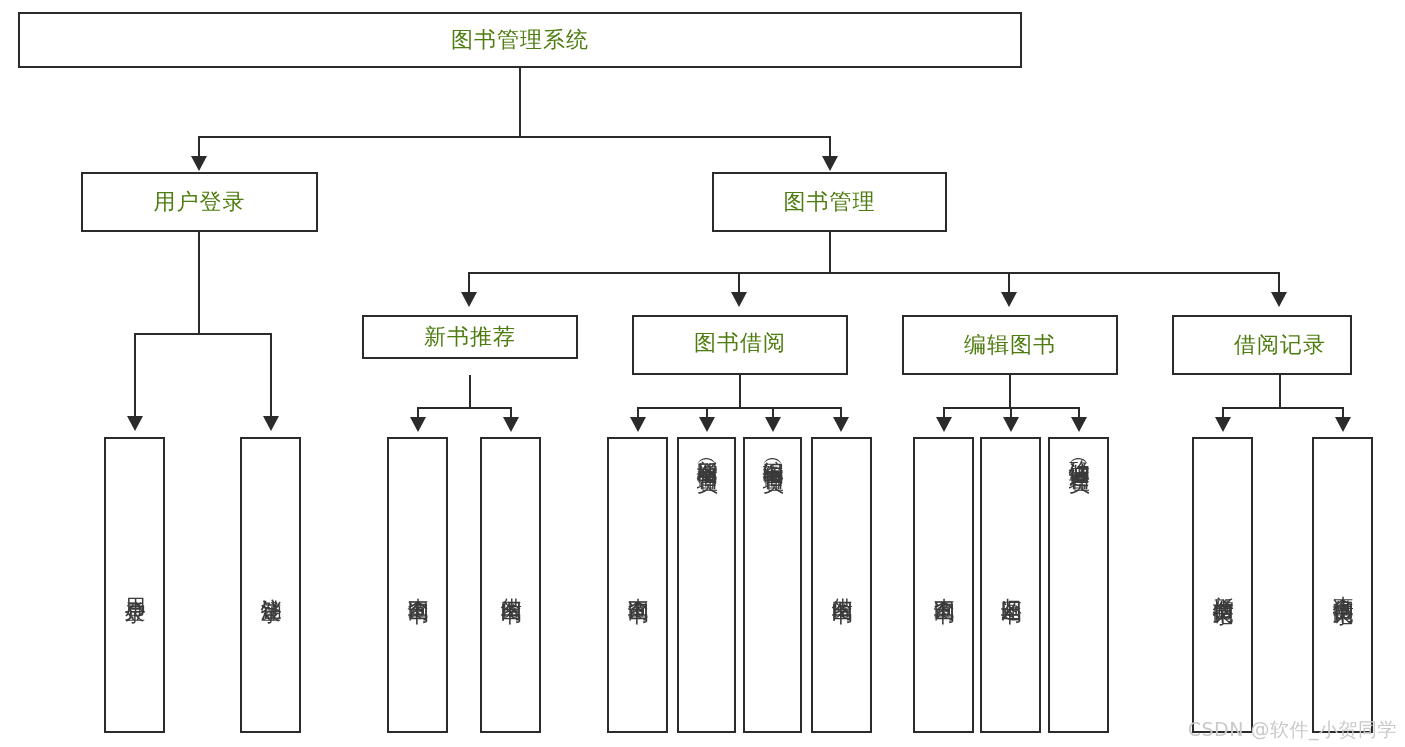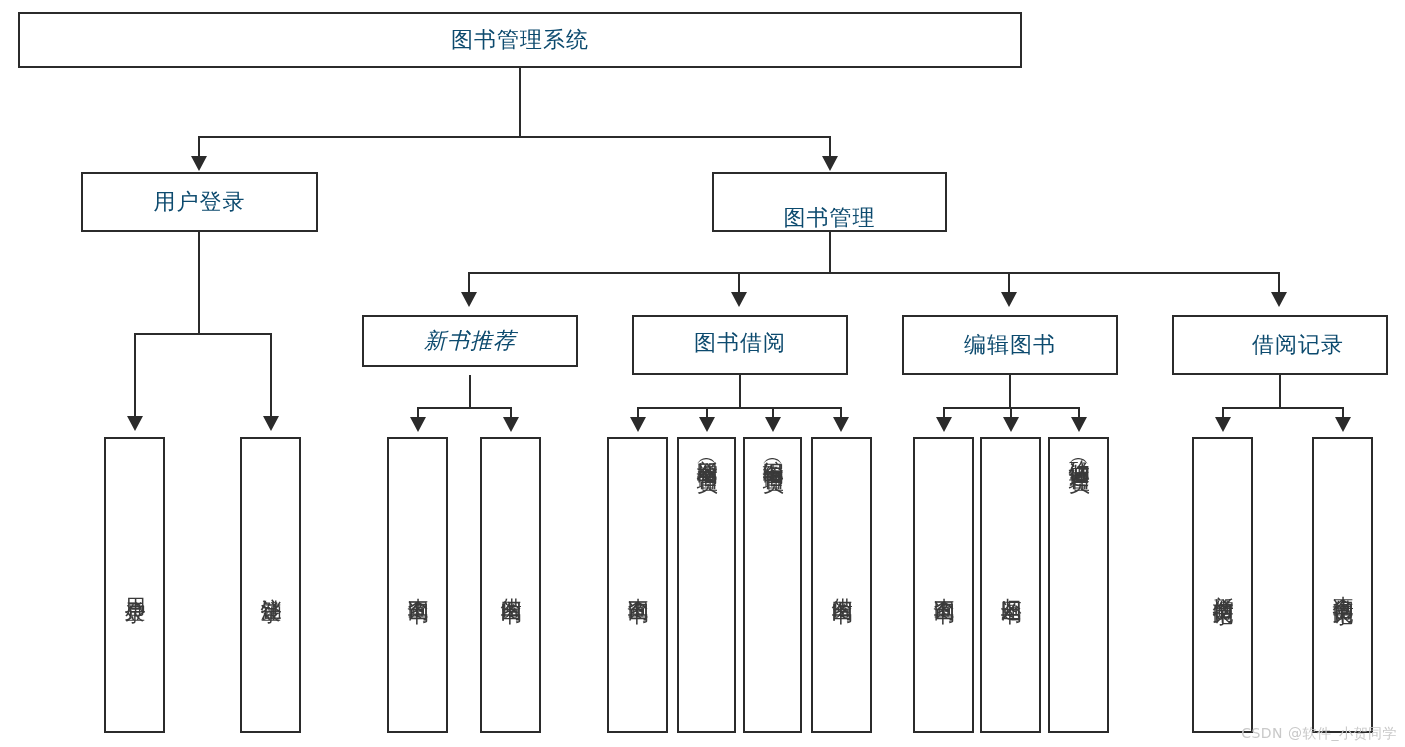--- a/index.html
+++ b/index.html
@@ -23,21 +23,21 @@
     display: flex;
     align-items: center;
     justify-content: center;
     color: #2f2f2f;
   }
   .node .lbl {
     font-size: 22px;
     line-height: 1.15;
     letter-spacing: 1px;
     white-space: nowrap;
-    color: #0c4a6e;
+    color: #4d7c0f;
   }
   
   .leaf {
     position: absolute;
     box-sizing: border-box;
     border: 2px solid #2b2b2b;
     background: #ffffff;
     display: flex;
     align-items: center;
     justify-content: center;
@@ -72,21 +72,21 @@
     width: 0;
     height: 0;
     border-left: 8px solid transparent;
     border-right: 8px solid transparent;
     border-top: 15px solid #2b2b2b;
   }
   #watermark {
     position: absolute;
     right: 8px;
     bottom: 4px;
-    font-size: 14px;
+    font-size: 19px;
     color: #c9c9c9;
     letter-spacing: 0.5px;
     white-space: nowrap;
     pointer-events: none;
   }
 </style>
 </head>
 <body>
 
 <div id="canvas">
@@ -101,21 +101,21 @@
 
   <div class="vline" style="left:198px; top:136px; height:22px;"></div>
   <div class="arrow" style="left:191px; top:156px;"></div>
   <div class="vline" style="left:829px; top:136px; height:22px;"></div>
   <div class="arrow" style="left:822px; top:156px;"></div>
 
   <div class="node" style="left:81px; top:172px; width:237px; height:60px;">
     <span class="lbl">用户登录</span>
   </div>
 
-  <div class="node" style="left:712px; top:172px; width:235px; height:60px;align-items:flex-end;">
+  <div class="node" style="left:712px; top:172px; width:235px; height:60px;">
     <span class="lbl">图书管理</span>
   </div>
 
   <div class="vline" style="left:198px; top:232px; height:103px;"></div>
   <div class="hline" style="left:134px; top:333px; width:138px;"></div>
   <div class="vline" style="left:134px; top:333px; height:85px;"></div>
   <div class="arrow" style="left:127px; top:416px;"></div>
   <div class="vline" style="left:270px; top:333px; height:85px;"></div>
   <div class="arrow" style="left:263px; top:416px;"></div>
 
@@ -123,30 +123,30 @@
   <div class="hline" style="left:468px; top:272px; width:812px;"></div>
   <div class="vline" style="left:468px; top:272px; height:22px;"></div>
   <div class="arrow" style="left:461px; top:292px;"></div>
   <div class="vline" style="left:738px; top:272px; height:22px;"></div>
   <div class="arrow" style="left:731px; top:292px;"></div>
   <div class="vline" style="left:1008px; top:272px; height:22px;"></div>
   <div class="arrow" style="left:1001px; top:292px;"></div>
   <div class="vline" style="left:1278px; top:272px; height:22px;"></div>
   <div class="arrow" style="left:1271px; top:292px;"></div>
 
-  <div class="node" style="left:362px; top:315px; width:216px; height:52px;font-style:italic;">
+  <div class="node" style="left:362px; top:315px; width:216px; height:44px;">
     <span class="lbl">新书推荐</span>
   </div>
   <div class="node" style="left:632px; top:315px; width:216px; height:60px;font-family:Liberation Mono, monospace;">
     <span class="lbl">图书借阅</span>
   </div>
   <div class="node" style="left:902px; top:315px; width:216px; height:60px;">
     <span class="lbl">编辑图书</span>
   </div>
-  <div class="node" style="left:1172px; top:315px; width:216px; height:60px;padding-left:36px;">
+  <div class="node" style="left:1172px; top:315px; width:180px; height:60px;padding-left:36px;">
     <span class="lbl">借阅记录</span>
   </div>
 
   <div class="vline" style="left:469px; top:375px; height:34px;"></div>
   <div class="hline" style="left:417px; top:407px; width:95px;"></div>
   <div class="vline" style="left:417px; top:407px; height:12px;"></div>
   <div class="arrow" style="left:410px; top:417px;"></div>
   <div class="vline" style="left:510px; top:407px; height:12px;"></div>
   <div class="arrow" style="left:503px; top:417px;"></div>
 

